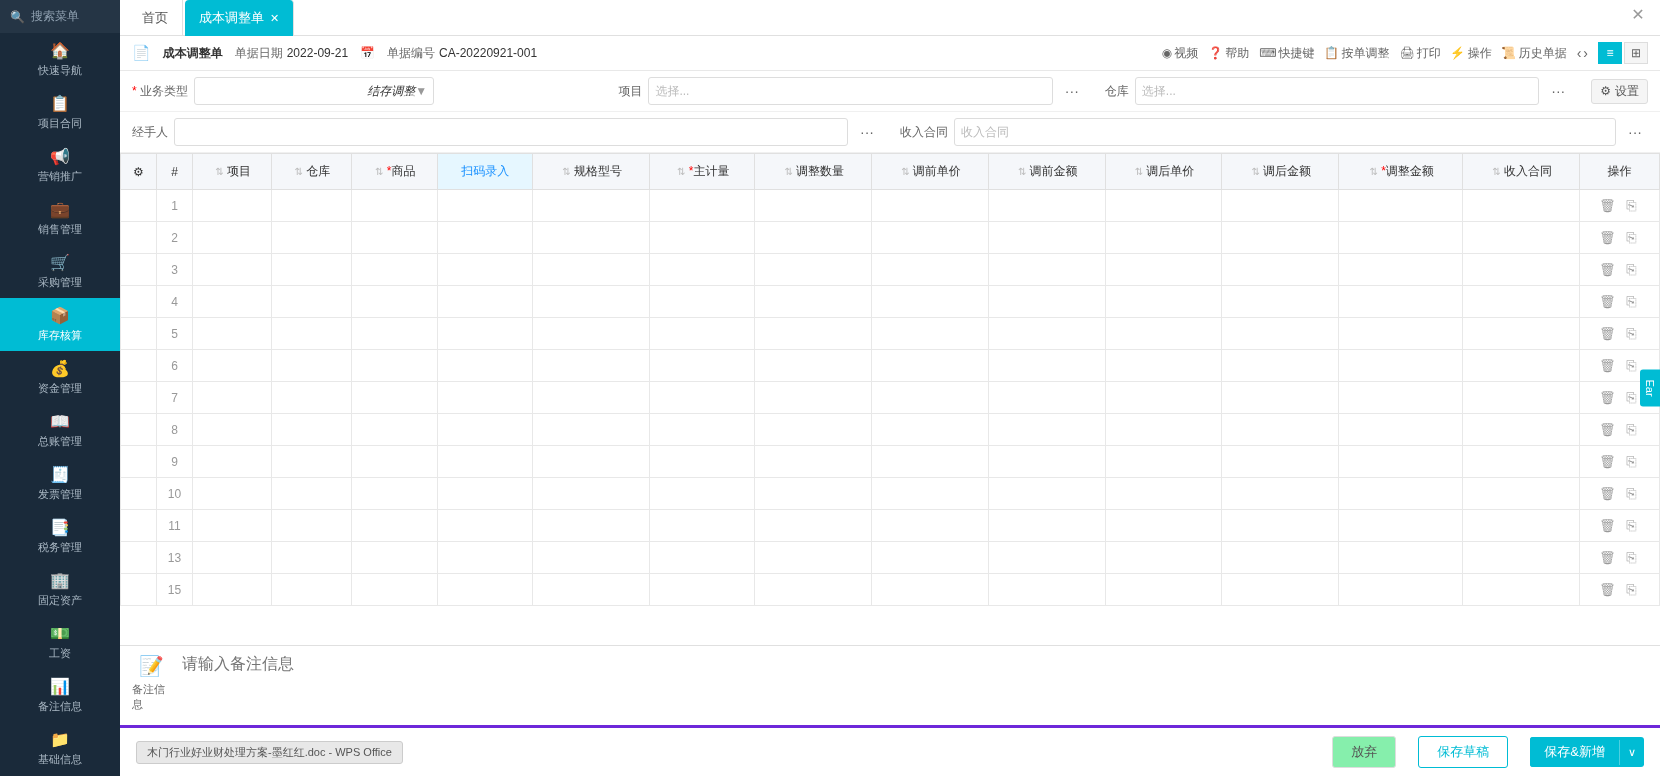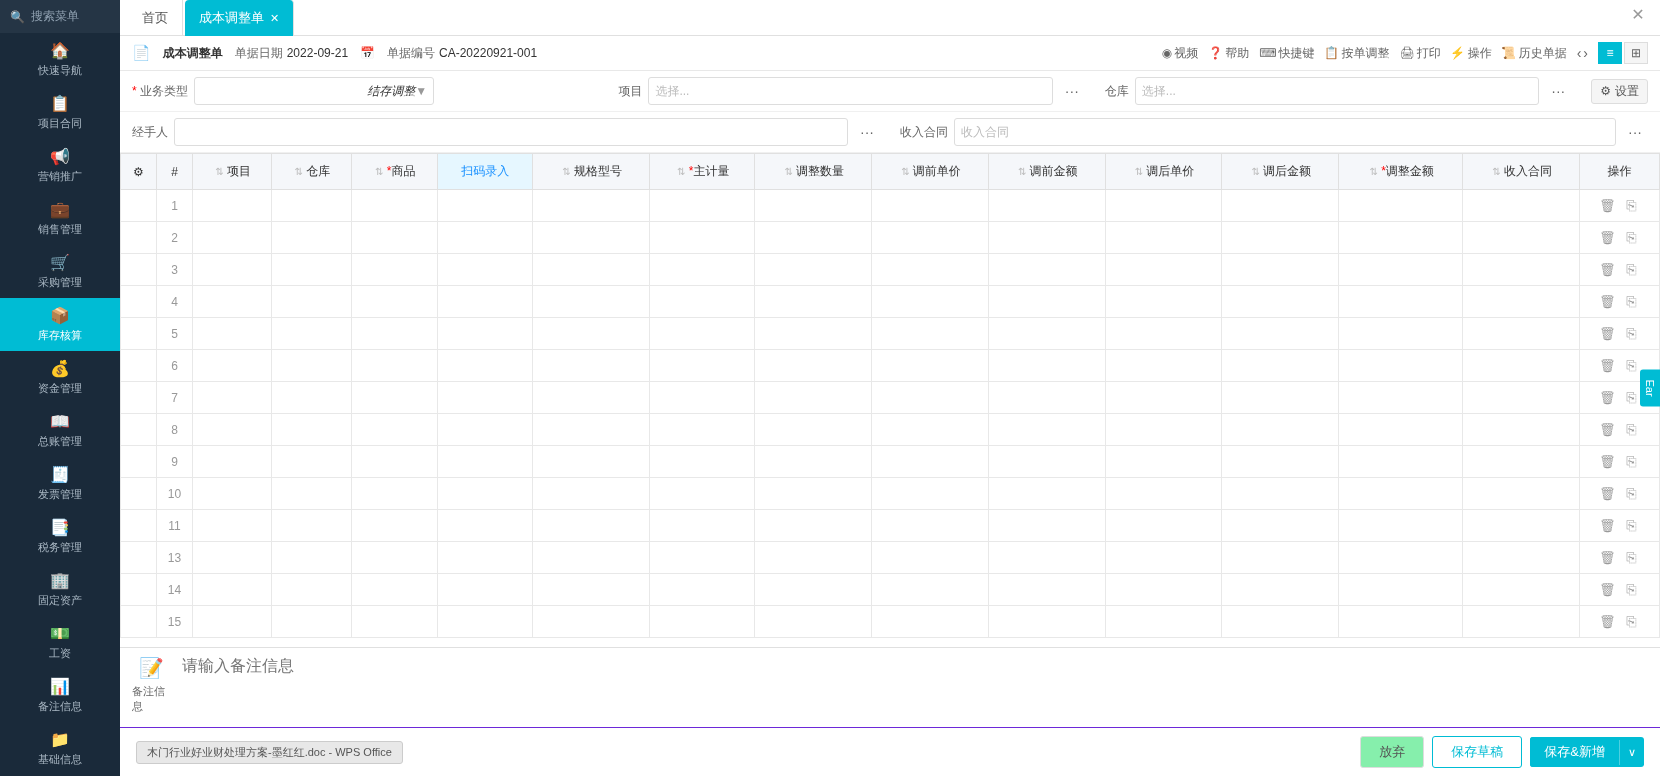--- a/index.html
+++ b/index.html
@@ -285,23 +285,23 @@
       resize: none;
       font-family: inherit;
     }
 
     
     .footer {
       display: flex;
       align-items: center;
       justify-content: flex-end;
       padding: 8px 16px;
-      border-top: 1px solid #6d28d9;
+      border-top: 3px solid #6d28d9;
       background: #fff;
-      gap: 8px;
+      gap: 22px;
       flex-shrink: 0;
     }
     .footer-taskbar {
       margin-right: auto;
       background: #e8e8e8;
       border: 1px solid #ccc;
       border-radius: 3px;
       padding: 3px 10px;
       font-size: 11px;
       color: #555;
@@ -820,43 +820,20 @@
               <td></td>
               <td>
                 <div class="action-icons">
                   <span class="action-icon">🗑</span>
                   <span class="action-icon">⎘</span>
                 </div>
               </td>
             </tr>
             <tr>
               <td></td>
-              <td class="row-num">14</td>
-              <td></td>
-              <td></td>
-              <td></td>
-              <td></td>
-              <td></td>
-              <td></td>
-              <td></td>
-              <td></td>
-              <td></td>
-              <td></td>
-              <td></td>
-              <td></td>
-              <td></td>
-              <td>
-                <div class="action-icons">
-                  <span class="action-icon">🗑</span>
-                  <span class="action-icon">⎘</span>
-                </div>
-              </td>
-            </tr>
-            <tr>
-              <td></td>
               <td class="row-num">15</td>
               <td></td>
               <td></td>
               <td></td>
               <td></td>
               <td></td>
               <td></td>
               <td></td>
               <td></td>
               <td></td>

